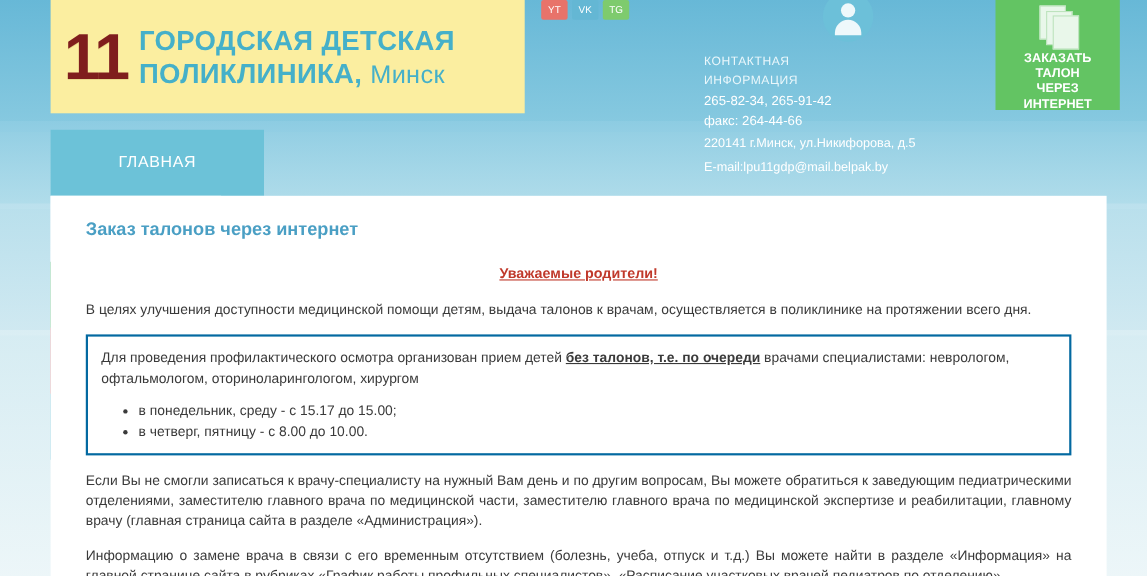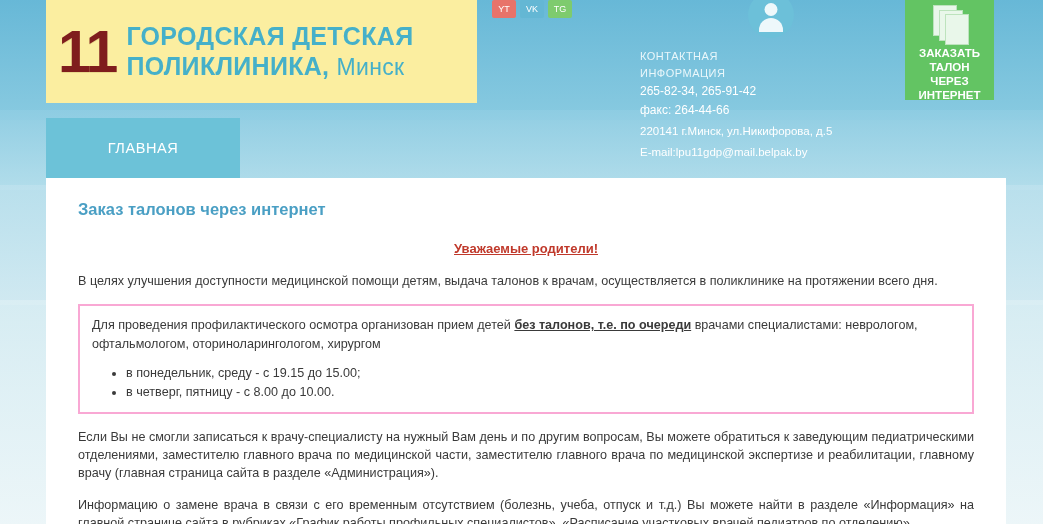--- a/index.html
+++ b/index.html
@@ -148,21 +148,21 @@
     width: 24px; height: 14px;
     border-radius: 12px 12px 0 0;
     background: #eef8fb;
   }
 
   
   .ticket-btn {
     position: absolute;
     left: 905px;
     top: 0;
-    width: 89px;
+    width: 113px;
     height: 100px;
     background: #63c463;
     color: #ffffff;
     font-size: 11.5px;
     font-weight: bold;
     text-align: center;
     line-height: 14px;
     box-sizing: border-box;
     padding-top: 46px;
     cursor: pointer;
@@ -239,21 +239,21 @@
     margin-bottom: 16px;
   }
   p.body-text {
     margin: 0 0 14px 0;
     font-size: 12.6px;
     line-height: 18px;
     color: #3a3a3a;
     text-align: justify;
   }
   .redbox {
-    border: 2px solid #f9a8d4;
+    border: 2px solid #0369a1;
     padding: 10px 12px 8px 12px;
     margin: 4px 0 14px 0;
   }
   .redbox p {
     margin: 0;
     font-size: 12.6px;
     line-height: 19px;
     color: #3a3a3a;
   }
   .redbox .u {
@@ -335,21 +335,21 @@
 
     <div class="greeting">Уважаемые родители!</div>
 
     <p class="body-text">В целях улучшения доступности медицинской помощи детям, выдача талонов к врачам, осуществляется  в поликлинике на протяжении всего дня.</p>
 
     <div class="redbox">
       <p>
         <span>Для  проведения профилактического  осмотра организован прием детей </span><span class="u">без талонов, т.е. по очереди</span><span> врачами специалистами:  неврологом, офтальмологом, оториноларингологом, хирургом</span>
       </p>
       <ul>
-        <li>в  понедельник, среду - с 19.15 до 15.00;</li>
+        <li>в  понедельник, среду - с 15.17 до 15.00;</li>
         <li>в четверг, пятницу - с 8.00 до 10.00.</li>
       </ul>
     </div>
 
     <p class="body-text p-block">Если Вы не смогли записаться  к врачу-специалисту  на нужный Вам день и по другим вопросам, Вы можете обратиться к заведующим  педиатрическими отделениями, заместителю главного врача по медицинской части, заместителю главного врача по медицинской экспертизе и реабилитации, главному врачу (главная страница сайта в разделе «Администрация»).</p>
     <p class="body-text p-block">Информацию о замене врача в связи с его временным отсутствием  (болезнь, учеба, отпуск и т.д.) Вы можете найти в разделе  «Информация» на главной странице сайта в рубриках «График работы профильных специалистов», «Расписание участковых врачей педиатров по отделению».</p>
   </div>
 </div>
 
 </body></html>

